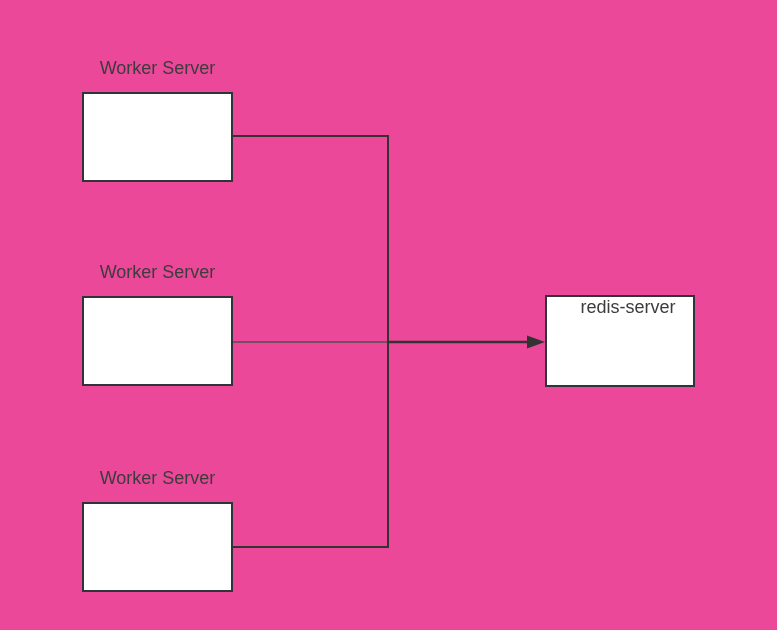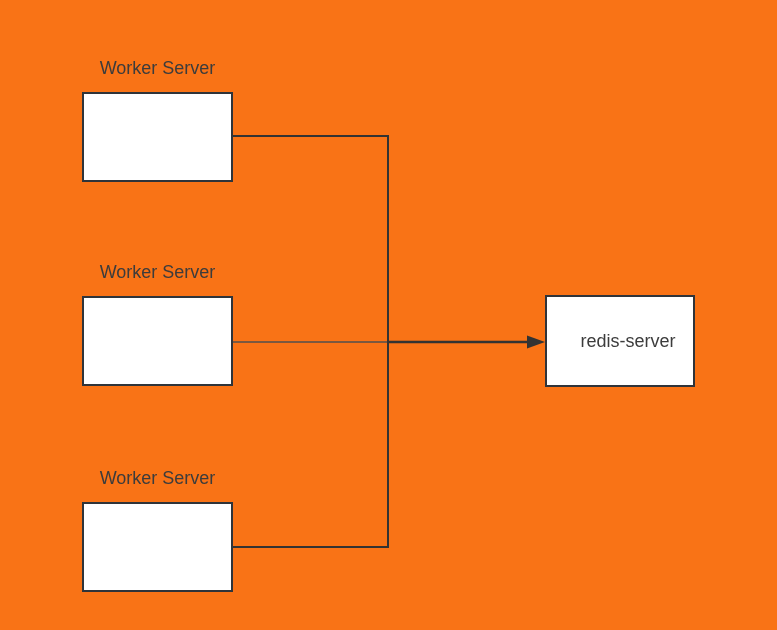--- a/index.html
+++ b/index.html
@@ -3,42 +3,42 @@
 <meta charset="utf-8">
 <style>
   html, body {
     margin: 0;
     padding: 0;
   }
   .canvas {
     position: relative;
     width: 777px;
     height: 630px;
-    background: #f97316;
+    background: #ec4899;
     font-family: "Liberation Sans", sans-serif;
     overflow: hidden;
   }
   .edge-layer {
     position: absolute;
     left: 0;
     top: 0;
     width: 777px;
     height: 630px;
   }
   .node {
     position: absolute;
     box-sizing: border-box;
     background: #ffffff;
     border: 2px solid #2f343a;
   }
   .node-worker-1 { left: 82px; top: 92px;  width: 151px; height: 90px; }
   .node-worker-2 { left: 82px; top: 296px; width: 151px; height: 90px; }
   .node-worker-3 { left: 82px; top: 502px; width: 151px; height: 90px; }
   .node-balance  { left: 545px; top: 295px; width: 150px; height: 92px;
-                   display: flex; align-items: center; justify-content: center; padding-left: 16px; }
+                   display: flex; align-items: flex-start; justify-content: center; padding-left: 16px; }
   .node-label {
     position: absolute;
     color: #3c3c3c;
     font-size: 18px;
     line-height: 22px;
     text-align: center;
     white-space: nowrap;
   }
   .label-worker-1 { left: 82px;  top: 57px;  width: 151px; }
   .label-worker-2 { left: 82px;  top: 261px; width: 151px; }

